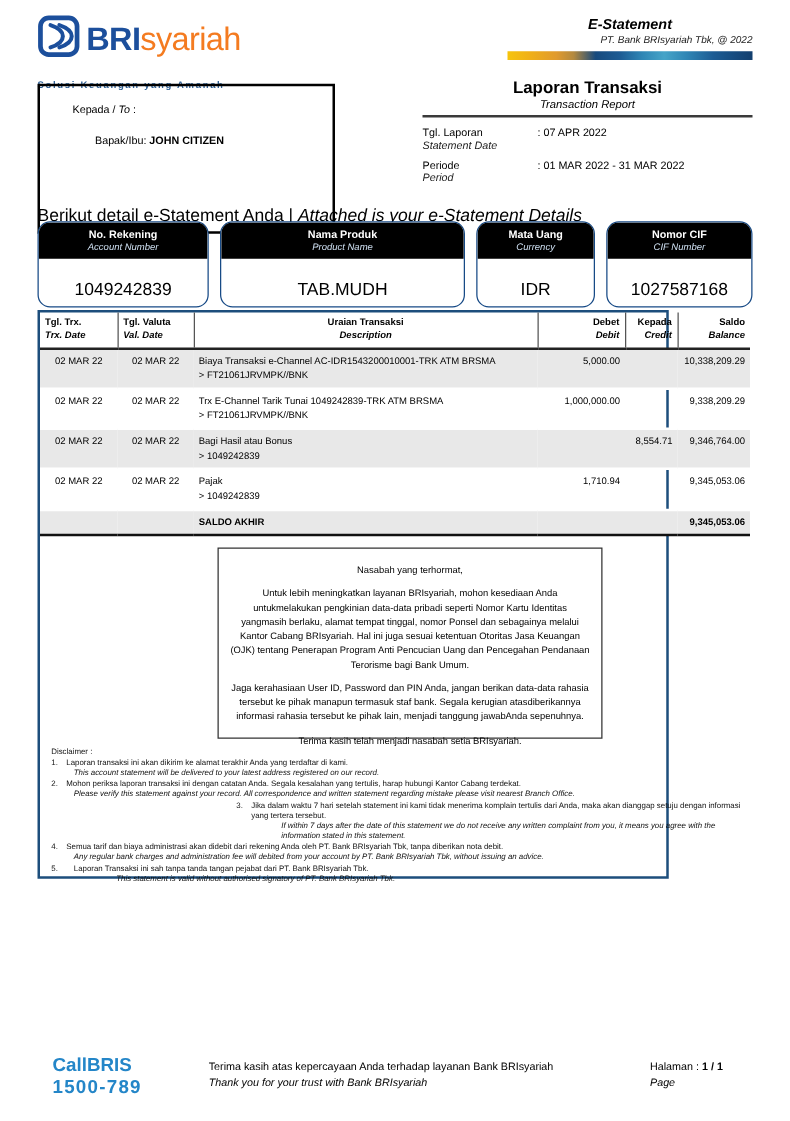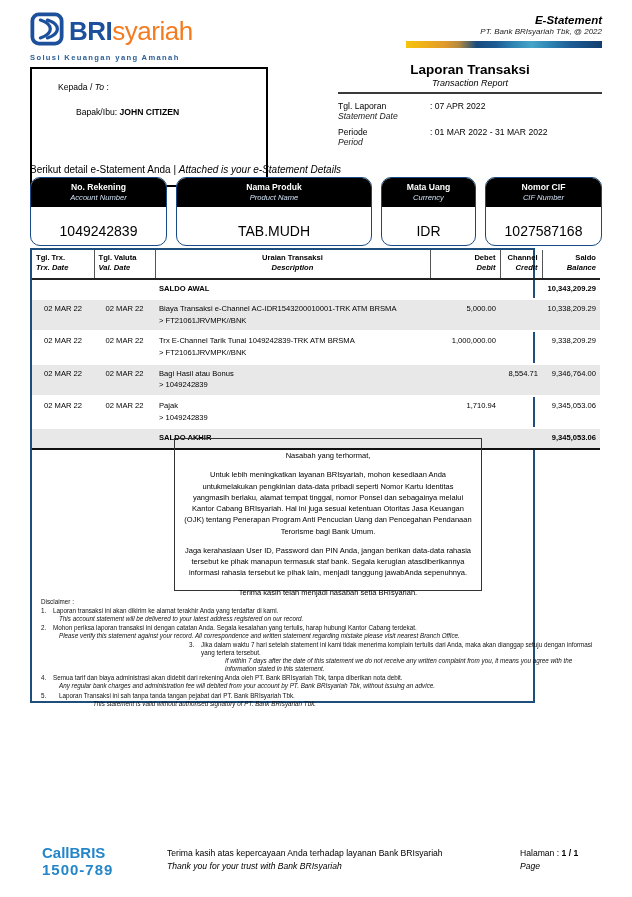--- a/index.html
+++ b/index.html
@@ -9,45 +9,45 @@
     font-family:"Liberation Sans", sans-serif; color:#000; overflow:hidden;
   }
   .it { font-style:italic; }
   .b  { font-weight:bold; }
 
   
   .logo-block { position:absolute; left:30px; top:12px; }
   .logo-row { display:flex; align-items:center; gap:5px; }
   .logo-bri { font-size:26px; font-weight:800; color:#1c4f9c; letter-spacing:-0.5px; }
   .logo-sya { font-size:26px; font-weight:500; color:#f47b20; letter-spacing:-0.5px; }
-  .tagline { margin-top:3px; font-size:7.6px; font-weight:bold; letter-spacing:1.35px; color:#2d6096; }
+  .tagline { margin-top:12px; font-size:7.6px; font-weight:bold; letter-spacing:1.35px; color:#2d6096; }
 
   .estatement { position:absolute; right:30px; top:14px; text-align:right; }
-  .es-title { font-size:11.5px; font-weight:bold; font-style:italic; }
+  .es-title { font-size:11.5px; font-weight:bold; font-style:italic;text-align:center; }
   .es-sub { font-size:8px; font-style:italic; margin-top:1px; color:#222; }
   .es-bar { margin-top:5px; margin-left:auto; width:196px; height:7px;
     background:linear-gradient(90deg,#f6c40d 0%,#f0b017 9%,#e09a2e 20%,#b3893f 27%,
       #174a7e 36%,#1d5c94 46%,#2f86b5 55%,#46a4c8 64%,#2f86b5 73%,#1d5c94 84%,#123e6e 100%);
   }
 
   
   .kepada-box { position:absolute; left:30px; top:67px; width:238px; height:120px;
     border:2px solid #000; font-size:8.6px; padding:13px 8px 0 26px; }
   .kepada-line2 { margin:15px 0 0 18px; }
 
   .report-block { position:absolute; left:338px; top:62px; width:264px; }
   .report-title { text-align:center; font-size:13.5px; font-weight:bold; }
   .report-sub { text-align:center; font-size:9px; font-style:italic; margin-top:1px; }
   .report-rule { border:none; border-top:2px solid #3a3a3a; margin:4px 0 7px 0; }
   .field-row { display:flex; margin-top:6px; font-size:8.6px; }
   .field-label { width:92px; }
   .field-label .it { color:#222; }
   .field-value { flex:1; }
 
-  .detail-note { position:absolute; left:30px; top:164px; font-size:10px; }
+  .detail-note { position:absolute; left:30px; top:164px; font-size:14px; }
 
   
   .cards { position:absolute; left:30px; top:177px; width:572px; display:flex; gap:9px; }
   .card { border:1.5px solid #174a86; border-radius:10px; overflow:hidden; background:#fff; }
   .card-1 { width:137px; } .card-2 { width:196px; } .card-3 { width:95px; } .card-4 { width:117px; }
   .card-head { background:#000000; color:#fff; text-align:center; padding:4px 2px 5px 2px; }
   .card-title { font-size:8.6px; font-weight:bold; }
   .card-sub { font-size:7.6px; font-style:italic; color:#cfe0f2; margin-top:1px; }
   .card-value { text-align:center; font-size:14px; padding:16px 0 6px 0; }
 
@@ -204,38 +204,30 @@
           </th>
         <th class="h-center">
             <div>Uraian Transaksi</div>
             <div class="it">Description</div>
           </th>
         <th class="h-right">
             <div>Debet</div>
             <div class="it">Debit</div>
           </th>
         <th class="h-right">
-            <div>Channel</div>
+            <div>Kepada</div>
             <div class="it">Credit</div>
           </th>
         <th class="h-right">
             <div>Saldo</div>
             <div class="it">Balance</div>
           </th>
       </tr>
     </thead>
     <tbody>
-      <tr class="rowsep">
-        <td></td>
-          <td></td>
-        <td class="desc b">SALDO AWAL</td>
-        <td></td>
-          <td></td>
-        <td class="amt b">10,343,209.29</td>
-      </tr>
       <tr class="gray rowsep">
         <td class="date">02 MAR 22</td>
         <td class="date">02 MAR 22</td>
         <td class="desc">
             <div>Biaya Transaksi e-Channel AC-IDR1543200010001-TRK ATM BRSMA</div>
             <div class="ref">&gt;  FT21061JRVMPK//BNK</div>
           </td>
         <td class="amt">5,000.00</td>
         <td class="amt"></td>
         <td class="amt">10,338,209.29</td>

